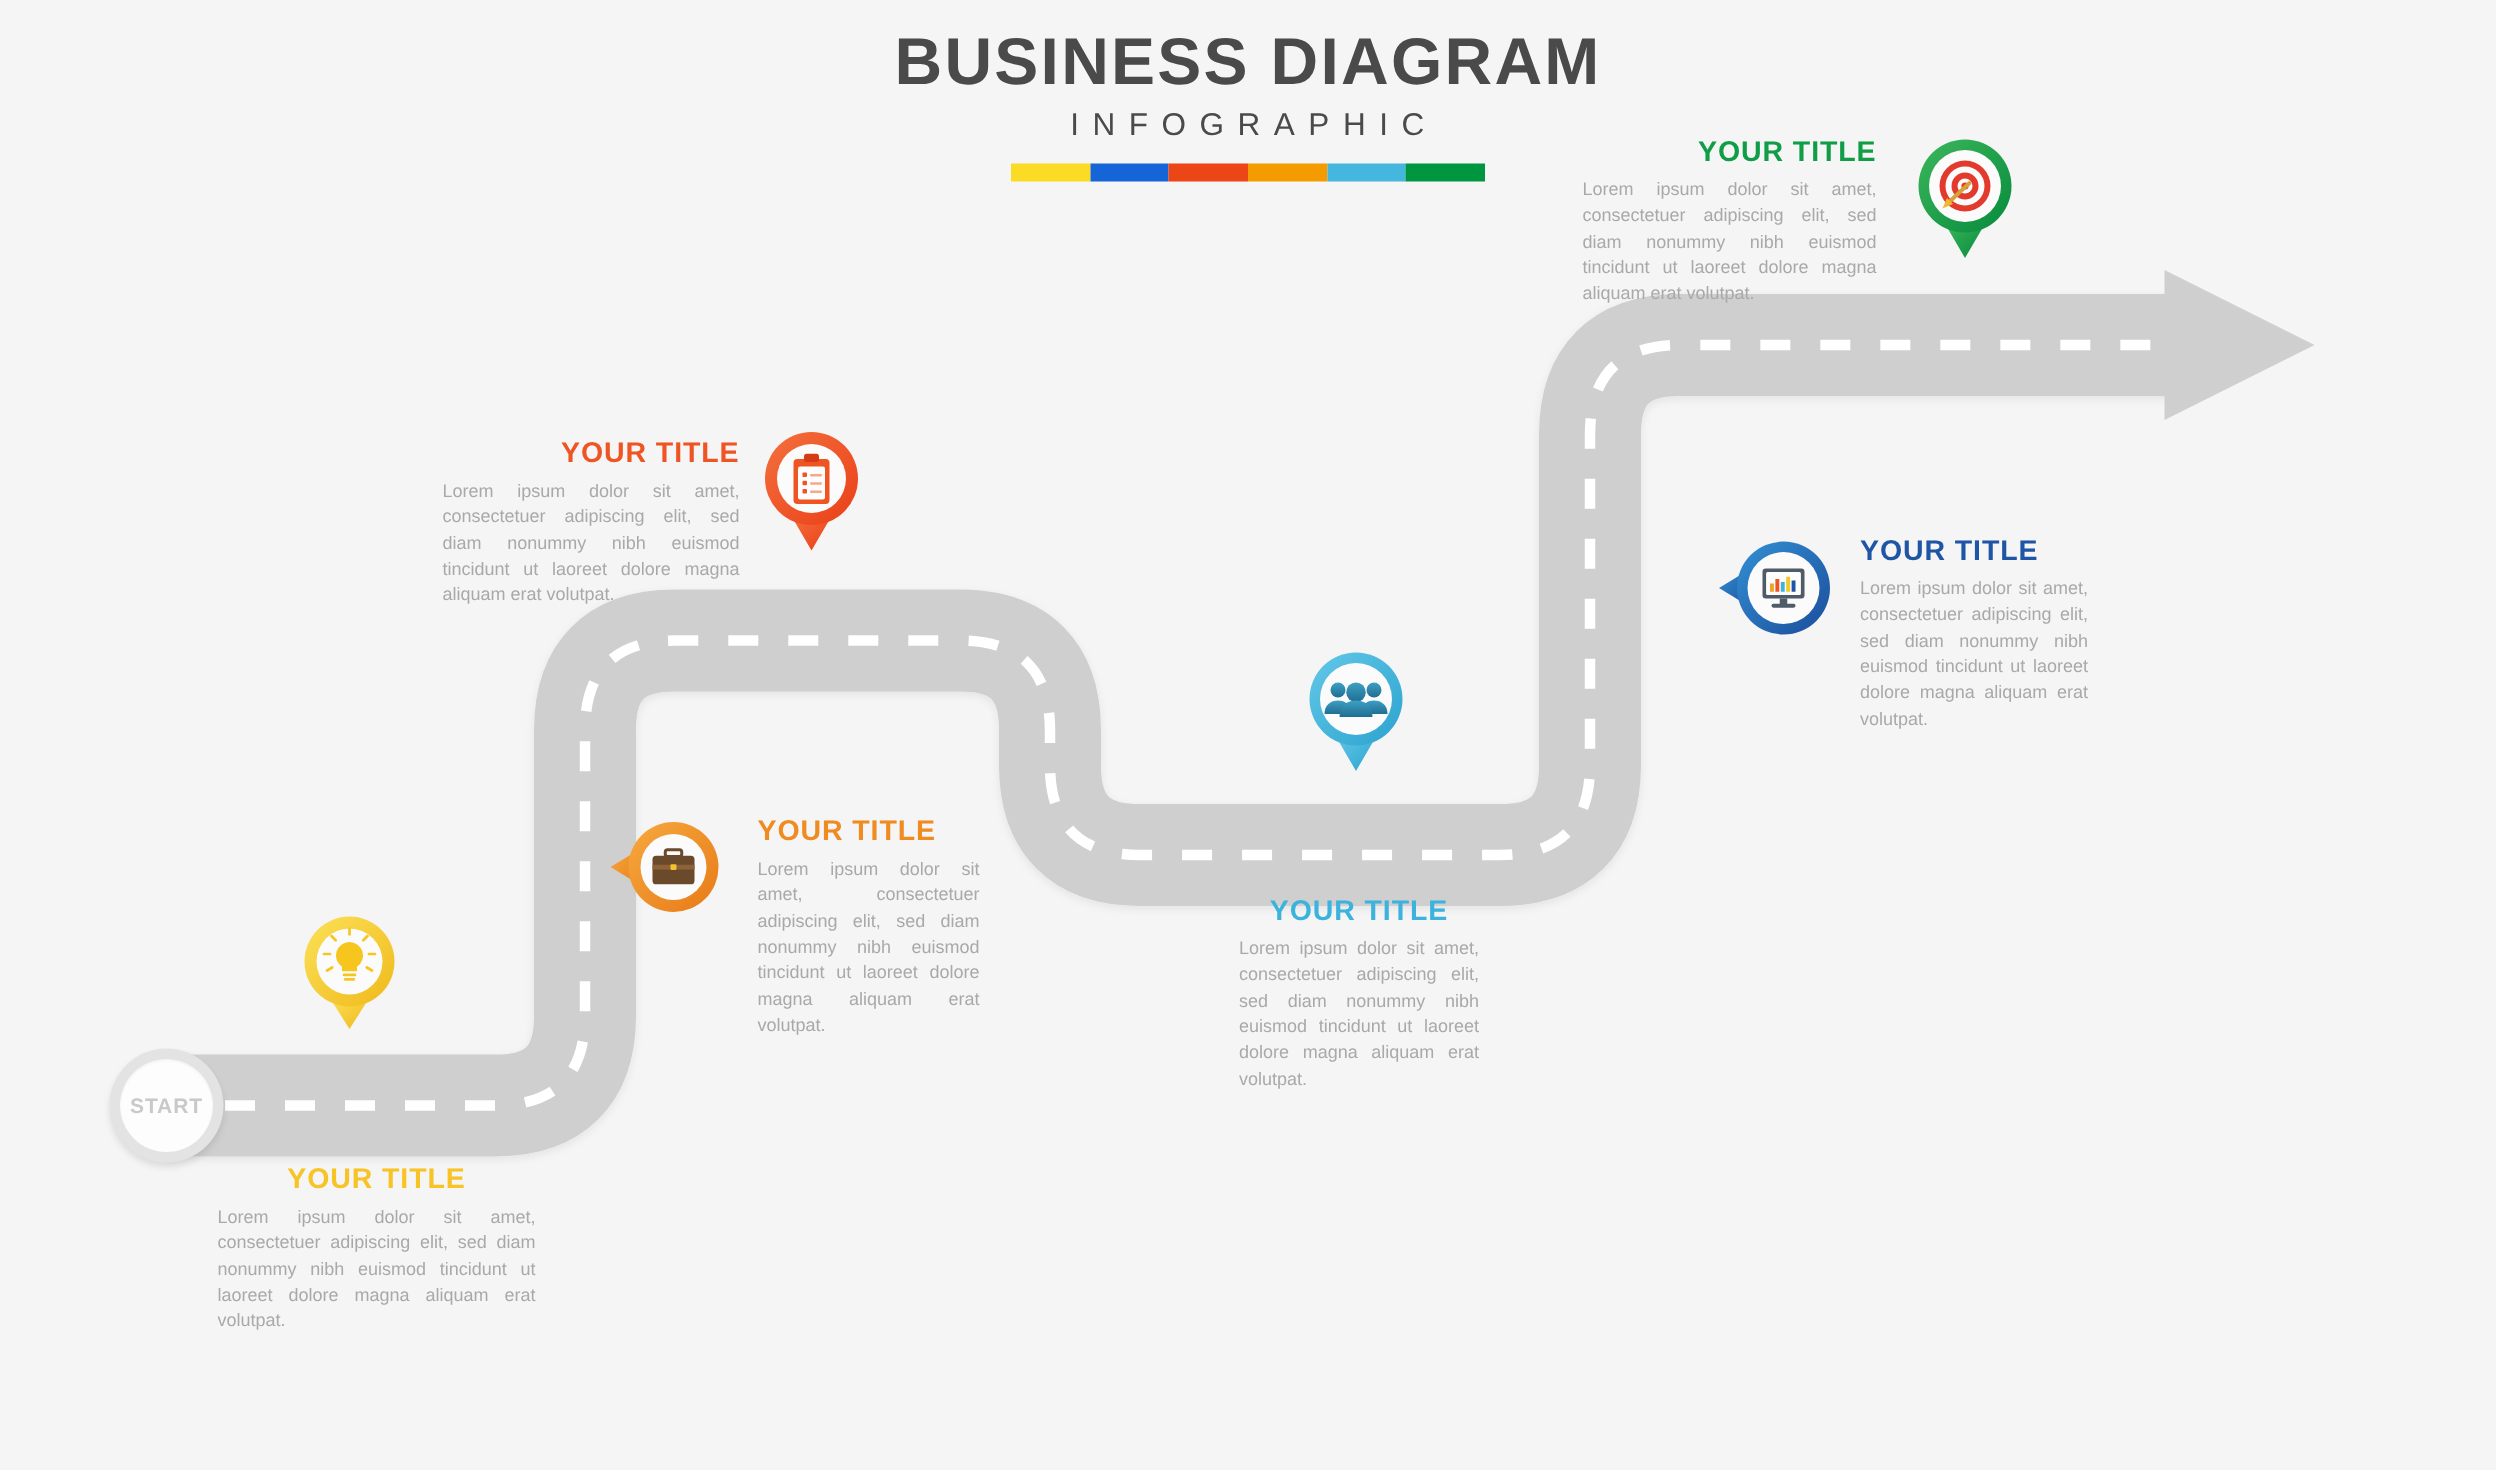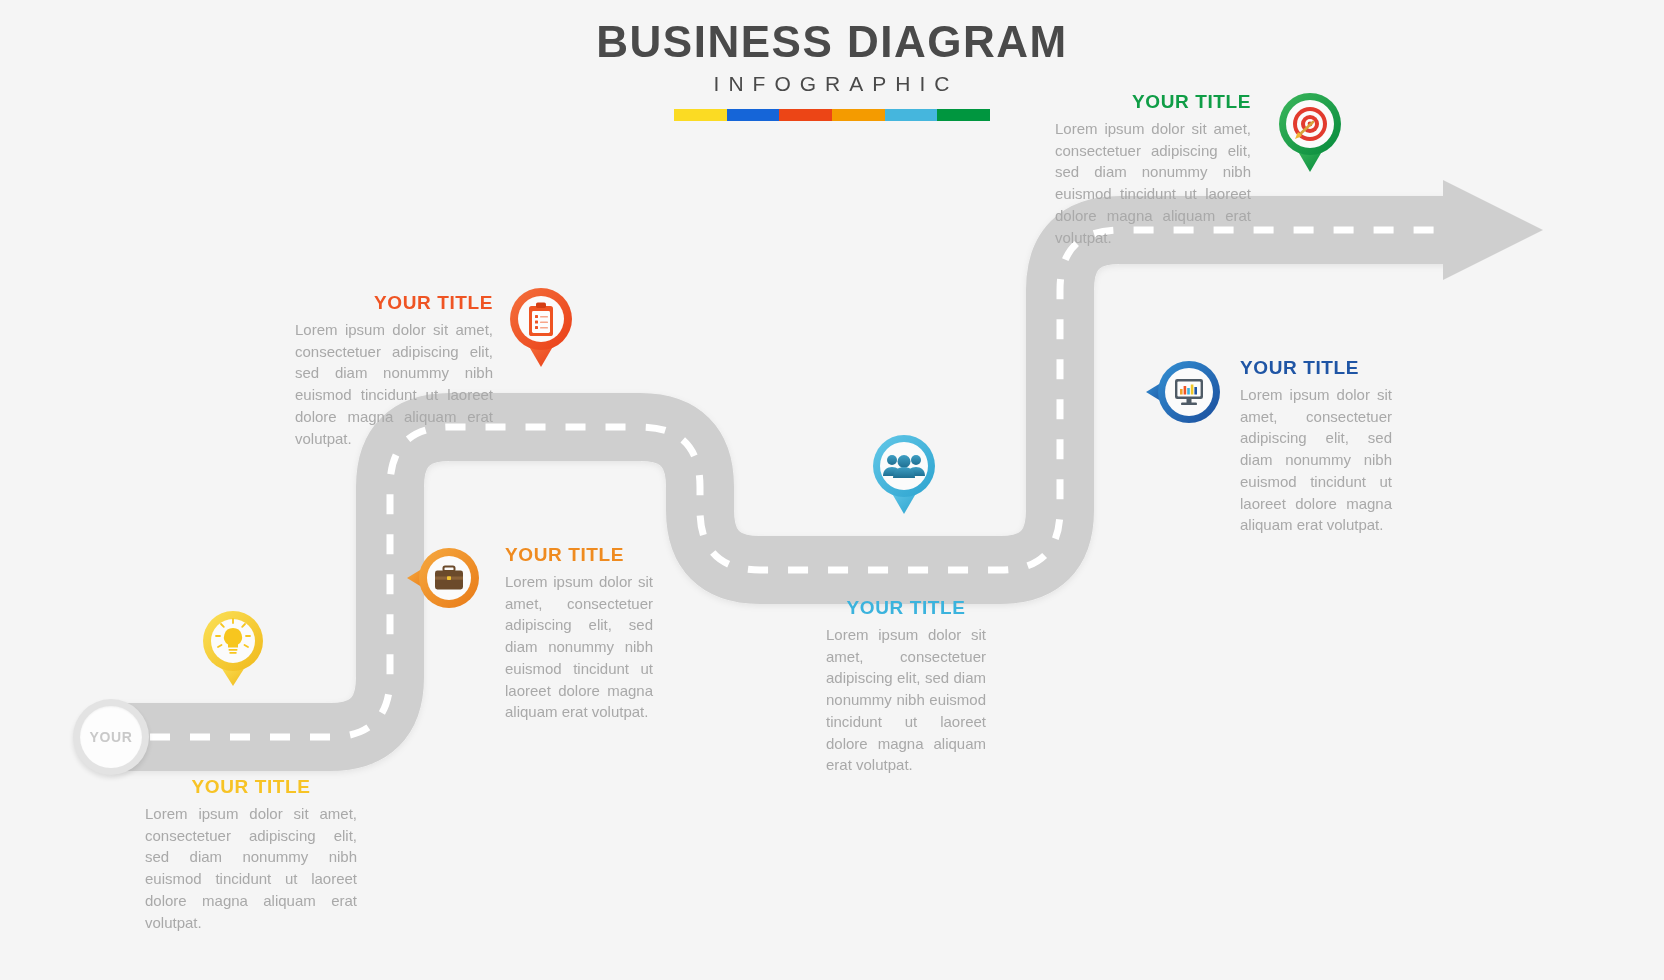--- a/index.html
+++ b/index.html
@@ -80,21 +80,21 @@
   
   .txt { position: absolute; width: 205px; }
   .txt .t-title {
     font-size: 19px;
     font-weight: bold;
     letter-spacing: 0.6px;
     margin-bottom: 5px;
     line-height: 1.1;
   }
   .txt .t-body {
-    font-size: 15px;
+    font-size: 12px;
     line-height: 1.45;
     color: #a9a9a9;
     text-align: justify;
     text-justify: inter-word;
   }
   .txt.align-right { text-align: right; }
   .txt.align-right .t-body { text-align: justify; }
   .txt.align-left  { text-align: left; }
   .txt.align-center { text-align: center; }
   .txt.align-center .t-body { text-align: justify; }
@@ -152,21 +152,21 @@
              Q 1060 570 1060 510
              L 1060 290
              Q 1060 230 1120 230
              L 1455 230" fill="none" stroke="#ffffff" stroke-width="7" stroke-dasharray="20 20" stroke-linecap="butt"></path>
 
     <polygon points="1443,180 1543,230 1443,280" fill="#cfcfcf"></polygon>
   </svg>
 
   <div class="start-badge" style="left:73px; top:699px;">
     <div class="start-inner">
-      <span class="start-label">YOUR</span>
+      <span class="start-label">START</span>
     </div>
   </div>
 
   <div class="pin" style="left:197px; top:608px; width:72px; height:82px;">
     <svg width="72" height="82" viewBox="0 0 72 82">
       <defs>
         <linearGradient id="g1" x1="0" y1="0" x2="1" y2="1">
           <stop offset="0%" stop-color="#fbe158"></stop>
             <stop offset="100%" stop-color="#f0b91b"></stop>
         </linearGradient>

